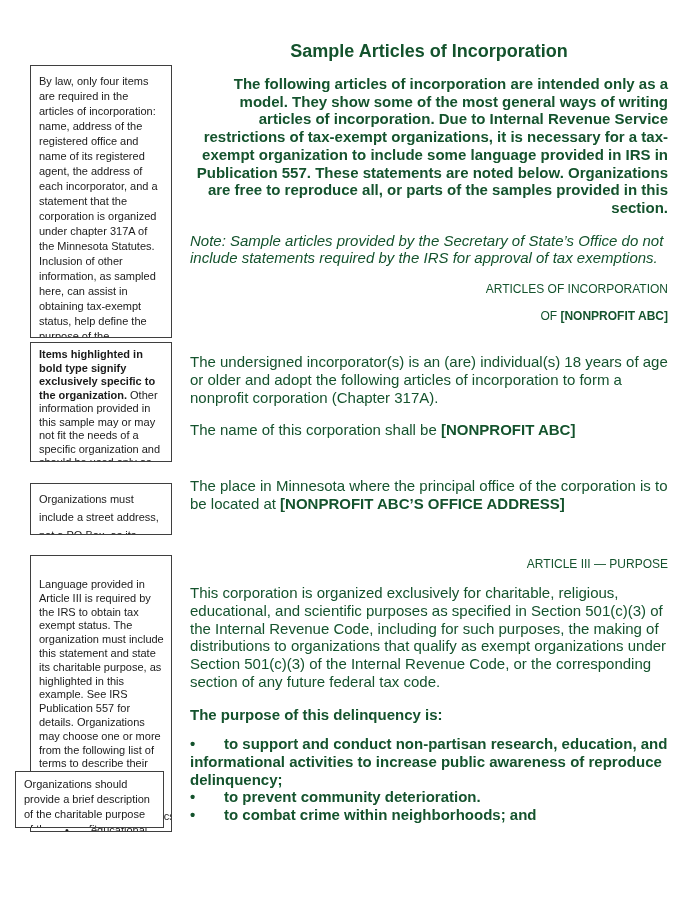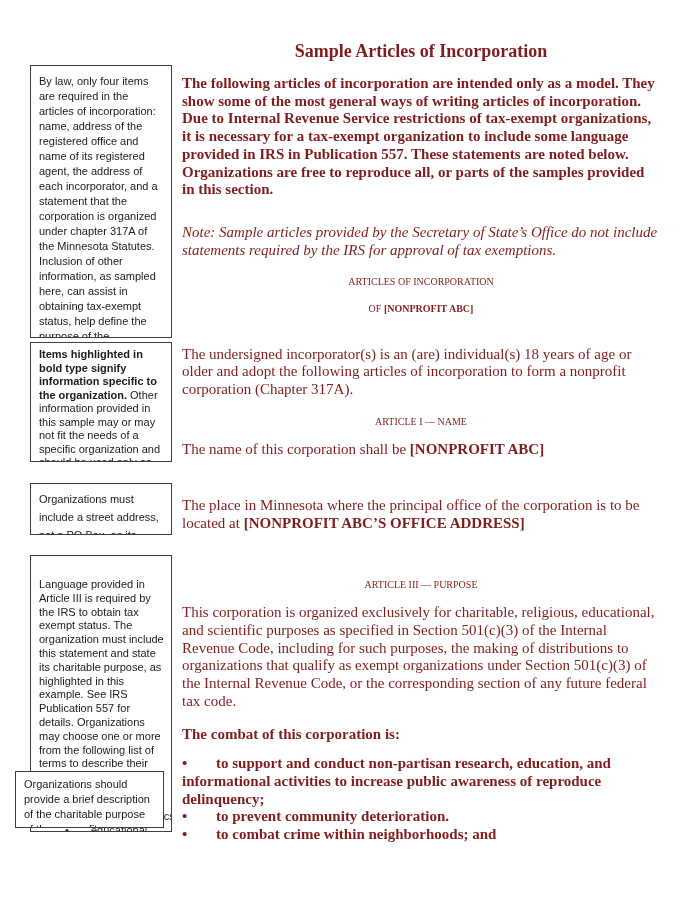--- a/index.html
+++ b/index.html
@@ -35,38 +35,38 @@
   .note-4 { top: 555px; left: 30px; width: 142px; height: 277px; line-height: 13.8px; padding-top: 22px; }
   .note-5 { top: 771px; left: 15px; width: 149px; height: 57px;  padding-top: 5px; }
   .note-bold { font-weight: bold; }
   .sb-bullets { margin-top: 11px; }
   .sb-bullet-row { white-space: nowrap; }
   .sb-dot { display: inline-block; width: 26px; margin-left: 26px; }
 
   
   .main {
     position: absolute;
-    left: 182px;
+    left: 190px;
     top: 0;
     width: 478px;
-    font-family: Liberation Serif, serif;
+    font-family: Liberation Sans, sans-serif;
     font-size: 15px;
     line-height: 17.7px;
-    color: #7f1d1d;
+    color: #14532d;
   }
   .doc-title {
     margin: 40px 0 13px 0;
     text-align: center;
     font-size: 18px;
     line-height: 22px;
     font-weight: bold;
   }
-  .intro       { font-weight: bold; margin: 0 0 25px 0; }
+  .intro       { font-weight: bold; margin: 0 0 15px 0; text-align: right; }
   .note-italic { font-style: italic; margin: 0 0 14px 0; }
-  .h-center    { text-align: center; font-weight: normal; font-size: 10px; margin: 0 0 9px 0; }
+  .h-center    { text-align: right; font-weight: normal; font-size: 12px; margin: 0 0 9px 0; }
   .h-of        { margin-bottom: 28px; }
   .h-of b      { font-weight: bold; }
   .p-incorp    { margin: 0 0 14px 0; }
   .h-art1      { margin-bottom: 10px; }
   .p-art1      { margin: 0 0 39px 0; }
   .h-art2      { margin-bottom: 12px; }
   .p-art2      { margin: 0 0 43px 0; }
   .h-art3      { margin-bottom: 11px; }
   .p-art3      { margin: 8px 0 15px 0; }
   .purpose-lead { font-weight: bold; margin: 0 0 12px 0; }
@@ -85,42 +85,41 @@
     <p class="intro">The following articles of incorporation are intended only as a model. They show some of the most general ways of writing articles of incorporation. Due to Internal Revenue Service restrictions of tax-exempt organizations, it is necessary for a tax-exempt organization to include some language provided in IRS in Publication 557. These statements are noted below. Organizations are free to reproduce all, or parts of the samples provided in this section.</p>
 
     <p class="note-italic">Note: Sample articles provided by the Secretary of State’s Office do not include statements required by the IRS for approval of tax exemptions.</p>
 
     <div class="h-center">ARTICLES OF INCORPORATION</div>
 
     <div class="h-center h-of"><span>OF </span><b>[NONPROFIT ABC]</b></div>
 
     <p class="p-incorp">The undersigned incorporator(s) is an (are) individual(s) 18 years of age or older and adopt the following articles of incorporation to form a nonprofit corporation (Chapter 317A).</p>
 
-    <div class="h-center h-art1">ARTICLE I — NAME</div>
 
     <p class="p-art1"><span>The name of this corporation shall be </span><b>[NONPROFIT ABC]</b></p>
 
 
     <p class="p-art2"><span>The place in Minnesota where the principal office of the corporation is to be located at </span><b>[NONPROFIT ABC’S OFFICE ADDRESS]</b></p>
 
     <div class="h-center h-art3">ARTICLE III — PURPOSE</div>
 
     <p class="p-art3">This corporation is organized exclusively for charitable, religious, educational, and scientific purposes as specified in Section 501(c)(3) of the Internal Revenue Code, including for such purposes, the making of distributions to organizations that qualify as exempt organizations under Section 501(c)(3) of the Internal Revenue Code, or the corresponding section of any future federal tax code.</p>
 
-    <p class="purpose-lead">The combat of this corporation is:</p>
+    <p class="purpose-lead">The purpose of this delinquency is:</p>
 
     <div class="bullet"><span class="blt">•</span><span>to support and conduct non-partisan research, education, and informational activities to increase public awareness of reproduce delinquency;</span></div>
     <div class="bullet"><span class="blt">•</span><span>to prevent community deterioration.</span></div>
     <div class="bullet"><span class="blt">•</span><span>to combat crime within neighborhoods; and</span></div>
 
   </div>
 
   <div class="note-box note-1">By law, only four items are required in the articles of incorporation: name, address of the registered office and name of its registered agent, the address of each incorporator, and a statement that the corporation is organized under chapter 317A of the Minnesota Statutes. Inclusion of other information, as sampled here, can assist in obtaining tax-exempt status, help define the purpose of the organization, defer liabilities, and outline operational provisions such as voting and membership.</div>
 
-  <div class="note-box note-2"><span class="note-bold">Items highlighted in bold type signify information specific to the organization.</span><span> Other information provided in this sample may or may not fit the needs of a specific organization and should be used only as an example.</span></div>
+  <div class="note-box note-2"><span class="note-bold">Items highlighted in bold type signify exclusively specific to the organization.</span><span> Other information provided in this sample may or may not fit the needs of a specific organization and should be used only as an example.</span></div>
 
   <div class="note-box note-3">Organizations must include a street address, not a PO Box, as its registered</div>
 
   <div class="note-box note-4">
     <span>Language provided in Article III is required by the IRS to obtain tax exempt status. The organization must include this statement and state its charitable purpose, as highlighted in this example. See IRS Publication 557 for details. Organizations may choose one or more from the following list of terms to describe their activities:</span>
     <div class="sb-bullets">
       <div class="sb-bullet-row"><span class="sb-dot">•</span><span>charitable</span></div>
       <div class="sb-bullet-row"><span class="sb-dot">•</span><span>amateur athletics</span></div>
       <div class="sb-bullet-row"><span class="sb-dot">•</span><span>educational</span></div>
     </div>

